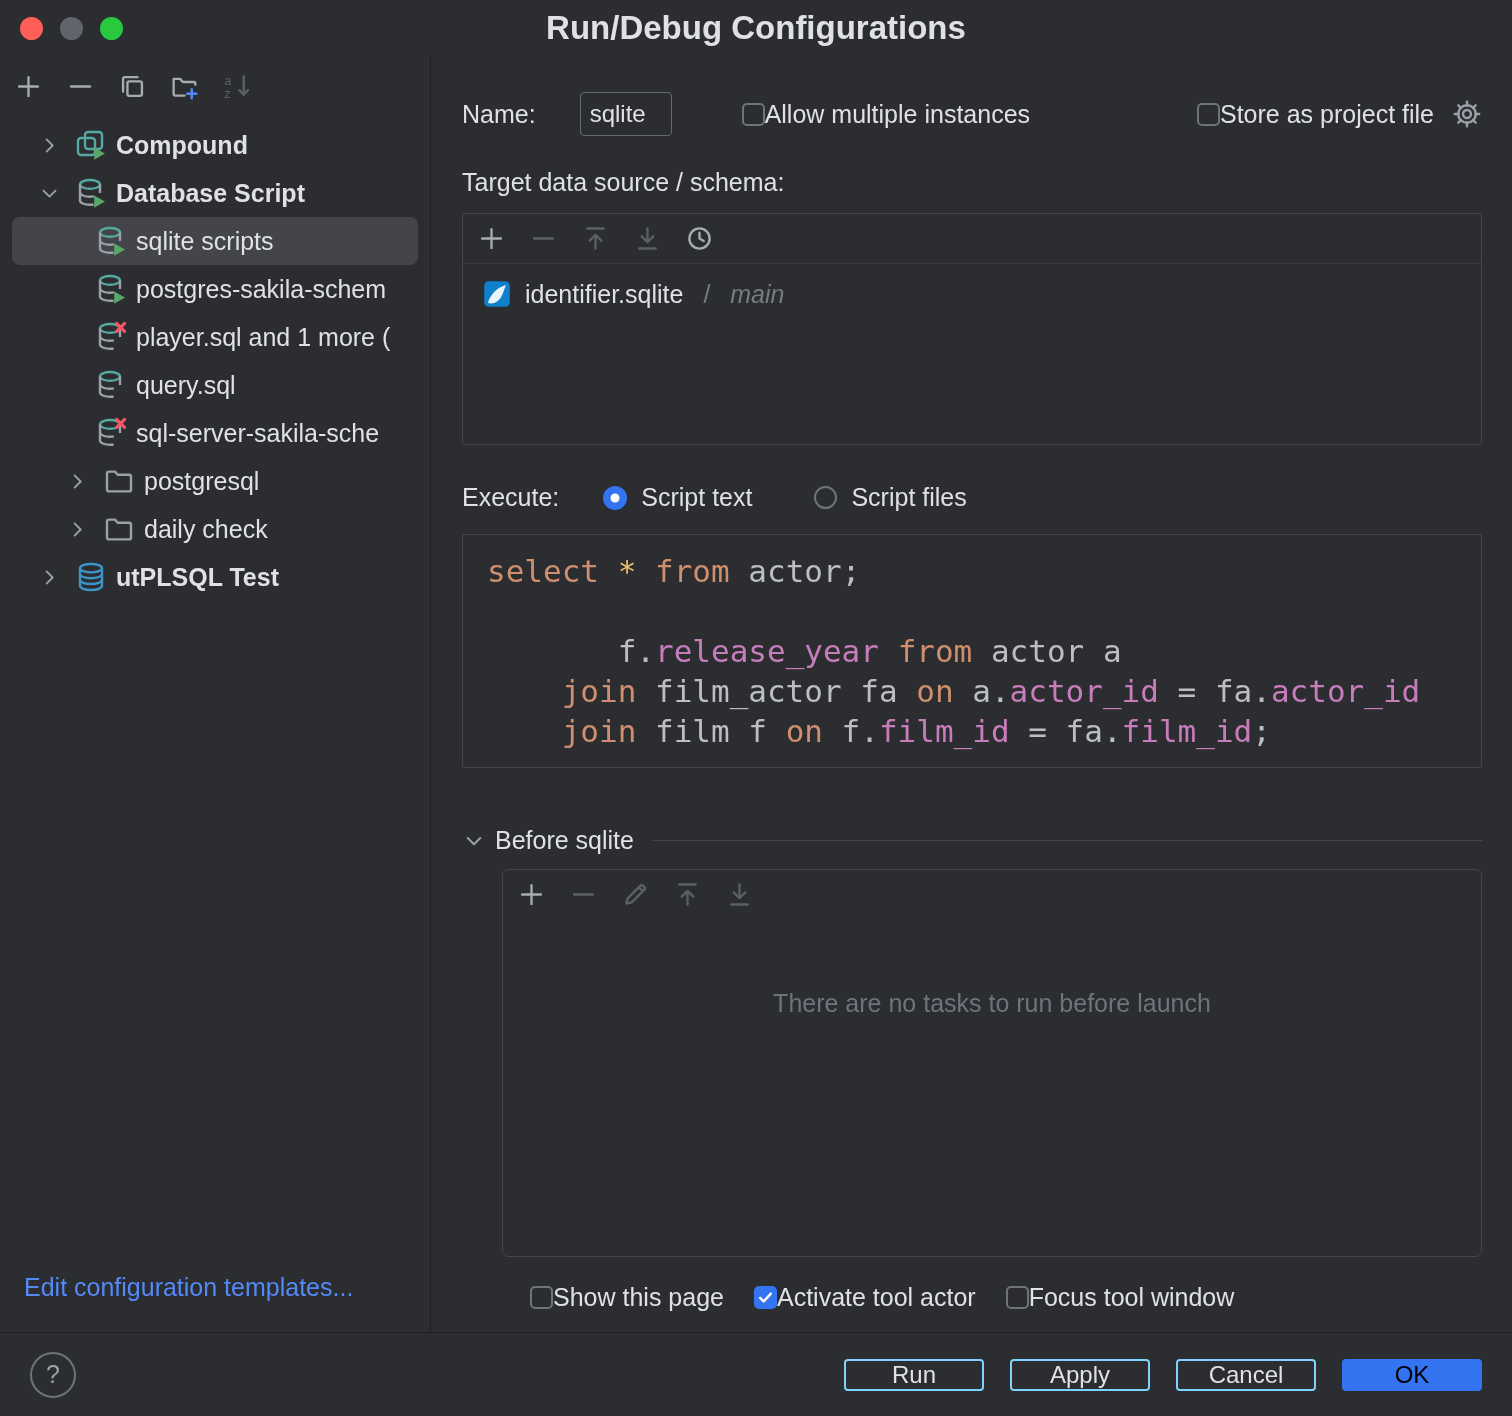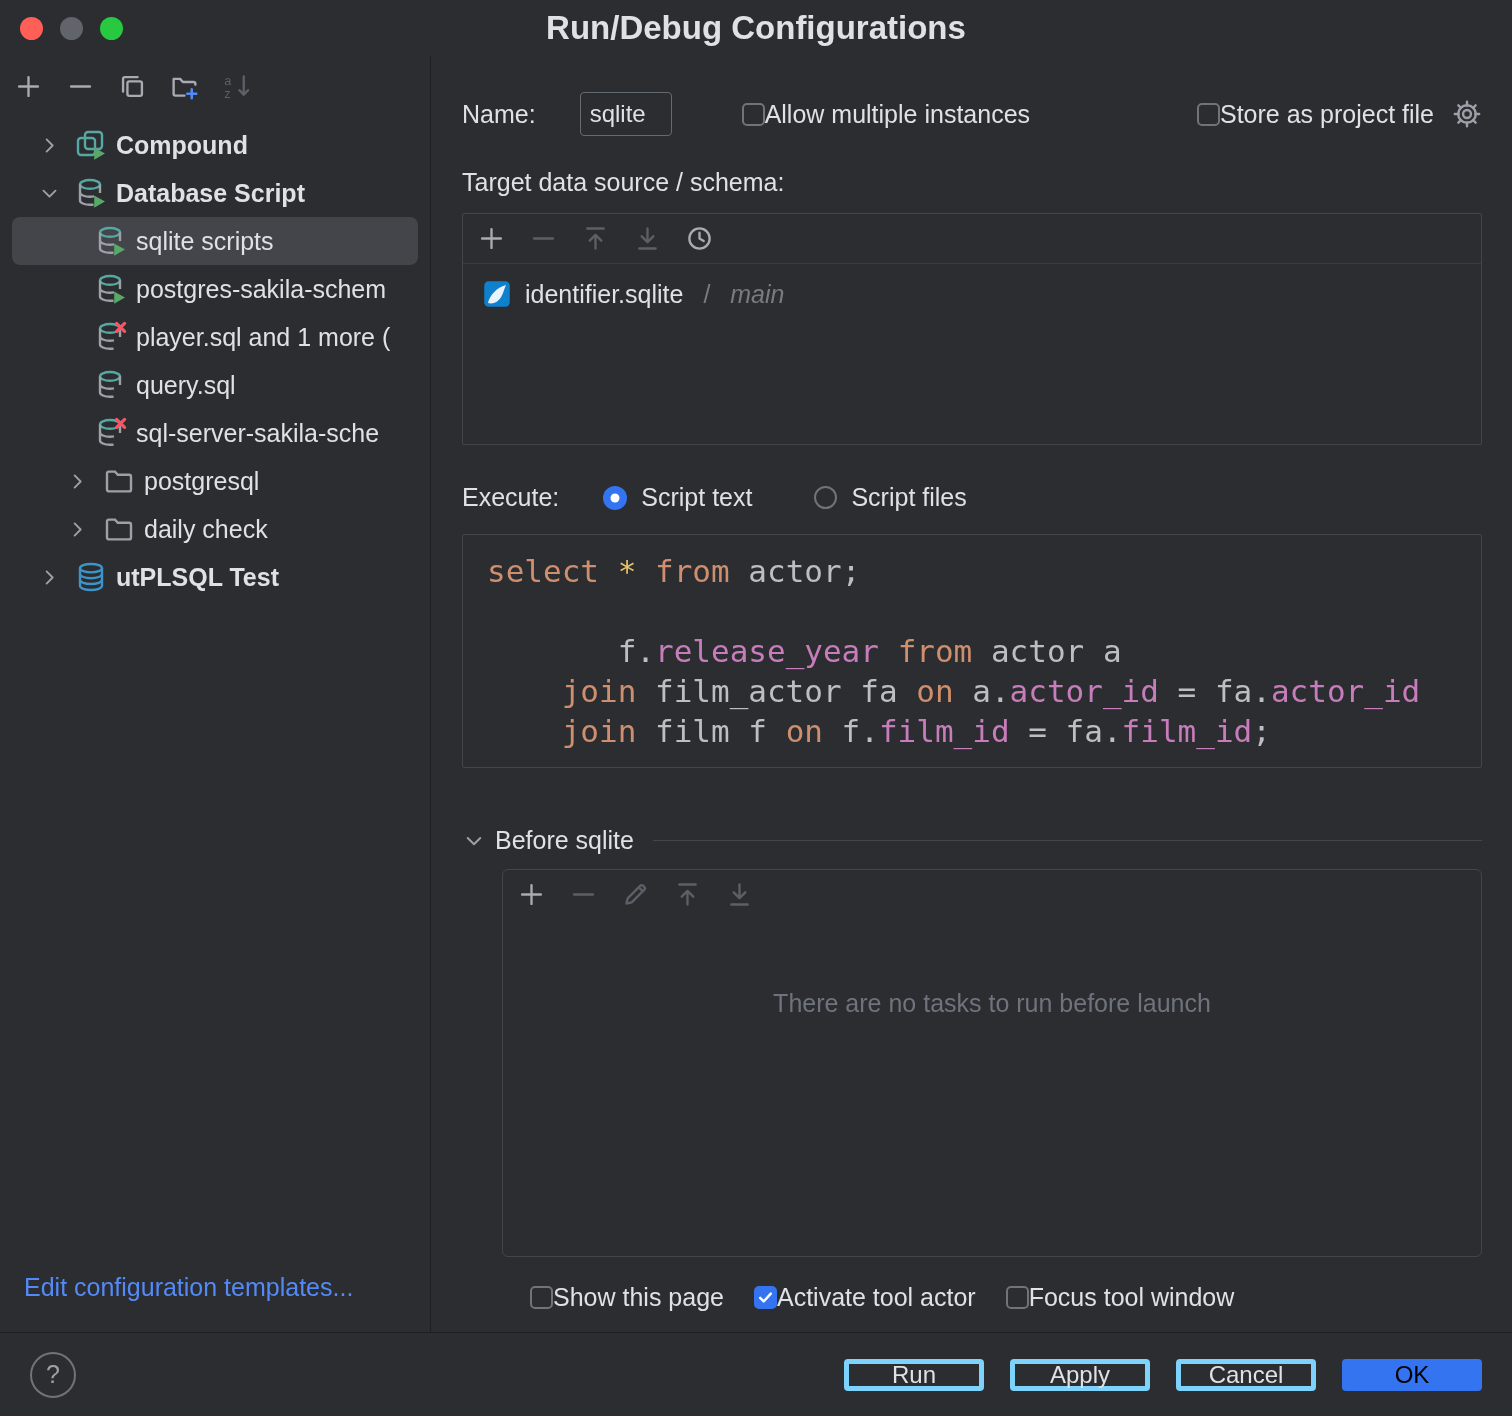--- a/index.html
+++ b/index.html
@@ -84,21 +84,21 @@
                   display:flex; flex-direction:column; }
   .empty-text { color:#6e737d; text-align:center; margin-top:70px; }
 
   .footer-cb-row { margin-top:26px; margin-left:68px; display:flex; align-items:center; gap:30px; }
 
   
   .footer { height:84px; border-top:1px solid #1e1f22; display:flex; align-items:center; padding:0 30px; }
   .help { width:46px; height:46px; border-radius:50%; border:2px solid #6f737a; color:#9da0a8;
           display:flex; align-items:center; justify-content:center; font-size:25px; cursor:pointer; }
   .btns { margin-left:auto; display:flex; gap:26px; }
-  .btn { min-width:140px; height:32px; border-radius:4px; border:5px solid #7dd3fc; background:transparent;
+  .btn { min-width:140px; height:32px; border-radius:4px; border:2px solid #7dd3fc; background:transparent;
          color:#dfe1e5; font:24px "Liberation Sans", sans-serif; display:inline-flex; align-items:center;
          justify-content:center; padding:0 24px; cursor:pointer; }
   .btn.primary { background:#3574f0; border-color:#3574f0; color:#000000; }
 </style>
 </head>
 <body>
 
 <div class="titlebar">
   <div class="lights">
     <span class="light close"></span>

